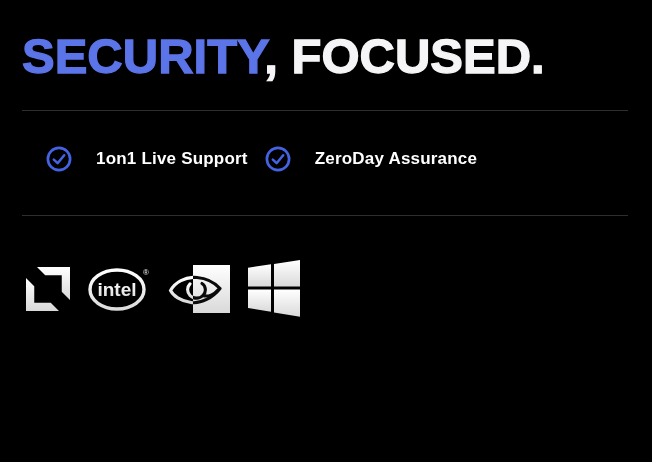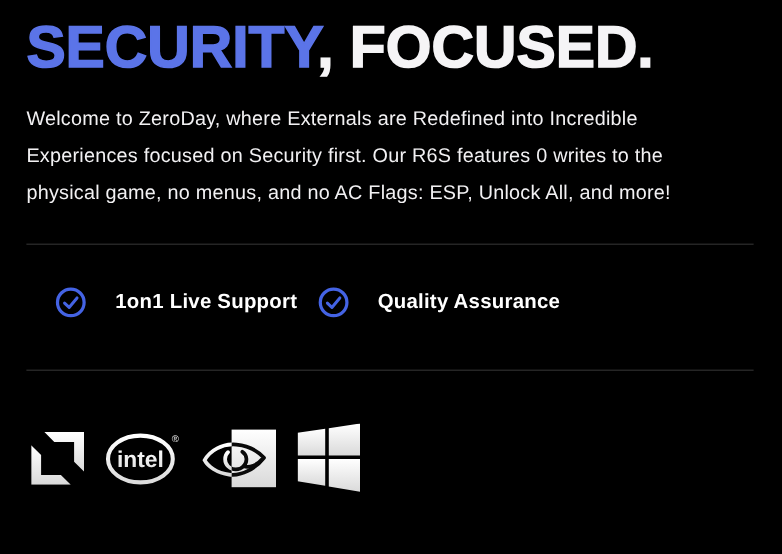--- a/index.html
+++ b/index.html
@@ -6,21 +6,21 @@
   html, body { width: 652px; height: 462px; }
   body {
     background: #000000;
     overflow: hidden;
     font-family: "Liberation Sans", "DejaVu Sans", sans-serif;
   }
   .section { padding-left: 22px; padding-right: 22px; }
 
   
   h1.hero-title {
-    margin-top: 12px;
+    margin-top: 28px;
     font-size: 49px;
     line-height: 56px;
     font-weight: 700;
     letter-spacing: 0px;
     color: #f5f4f6;
     -webkit-text-stroke: 1.3px currentColor;
     white-space: nowrap;
   }
   .hl { color: #5b74e8; -webkit-text-stroke: 1.3px currentColor; }
 
@@ -76,21 +76,20 @@
   }
   .brand { display: block; }
 </style>
 </head>
 <body>
 
 <div class="section">
 
   <h1 class="hero-title"><span class="hl">SECURITY</span><span>, FOCUSED.</span></h1>
 
-  <p class="hero-desc">Welcome to ZeroDay, where Externals are Redefined into Incredible Experiences focused on Security first. Our R6S features 0 writes to the physical game, no menus, and no AC Flags: ESP, Unlock All, and more!</p>
 
   <div class="divider divider-1"></div>
 
   <div class="features">
 
     <div class="feature-item">
       <span class="check-wrap">
         <svg width="26" height="26" viewBox="0 0 26 26">
           <circle cx="13" cy="13" r="11.1" fill="none" stroke="#4463e4" stroke-width="2.7"></circle>
           <polyline points="7.8,13.6 11.6,17.2 18.2,9.3" fill="none" stroke="#4463e4" stroke-width="2.5" stroke-linecap="round" stroke-linejoin="round"></polyline>
@@ -99,21 +98,21 @@
       <span class="feature-label">1on1 Live Support</span>
     </div>
 
     <div class="feature-item">
       <span class="check-wrap">
         <svg width="26" height="26" viewBox="0 0 26 26">
           <circle cx="13" cy="13" r="11.1" fill="none" stroke="#4463e4" stroke-width="2.7"></circle>
           <polyline points="7.8,13.6 11.6,17.2 18.2,9.3" fill="none" stroke="#4463e4" stroke-width="2.5" stroke-linecap="round" stroke-linejoin="round"></polyline>
         </svg>
       </span>
-      <span class="feature-label">Quality Assurance</span>
+      <span class="feature-label">ZeroDay Assurance</span>
     </div>
 
   </div>
 
   <div class="divider divider-2"></div>
 
   <div class="brands">
 
     <span class="brand">
       <svg width="44" height="44" viewBox="0 0 72 72">

